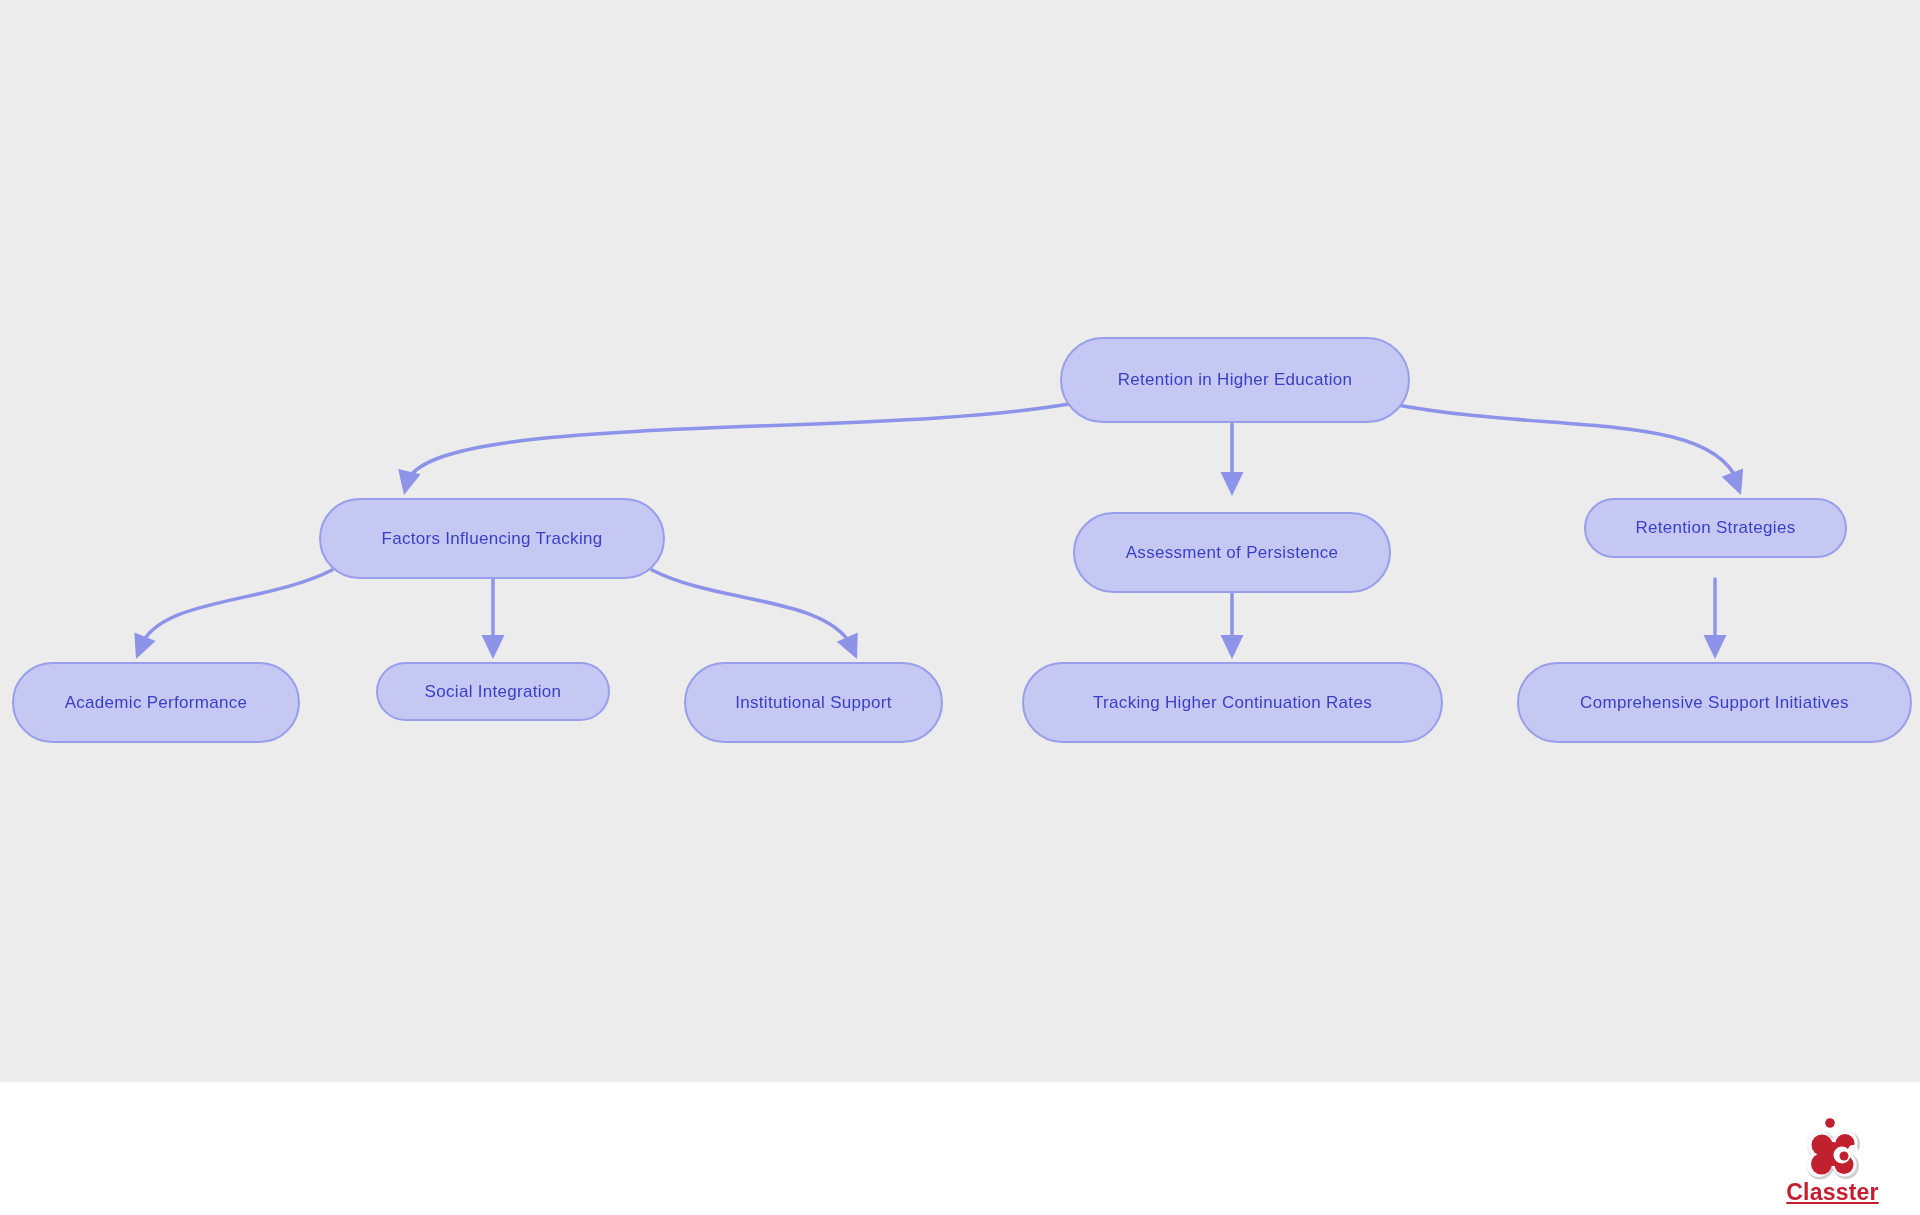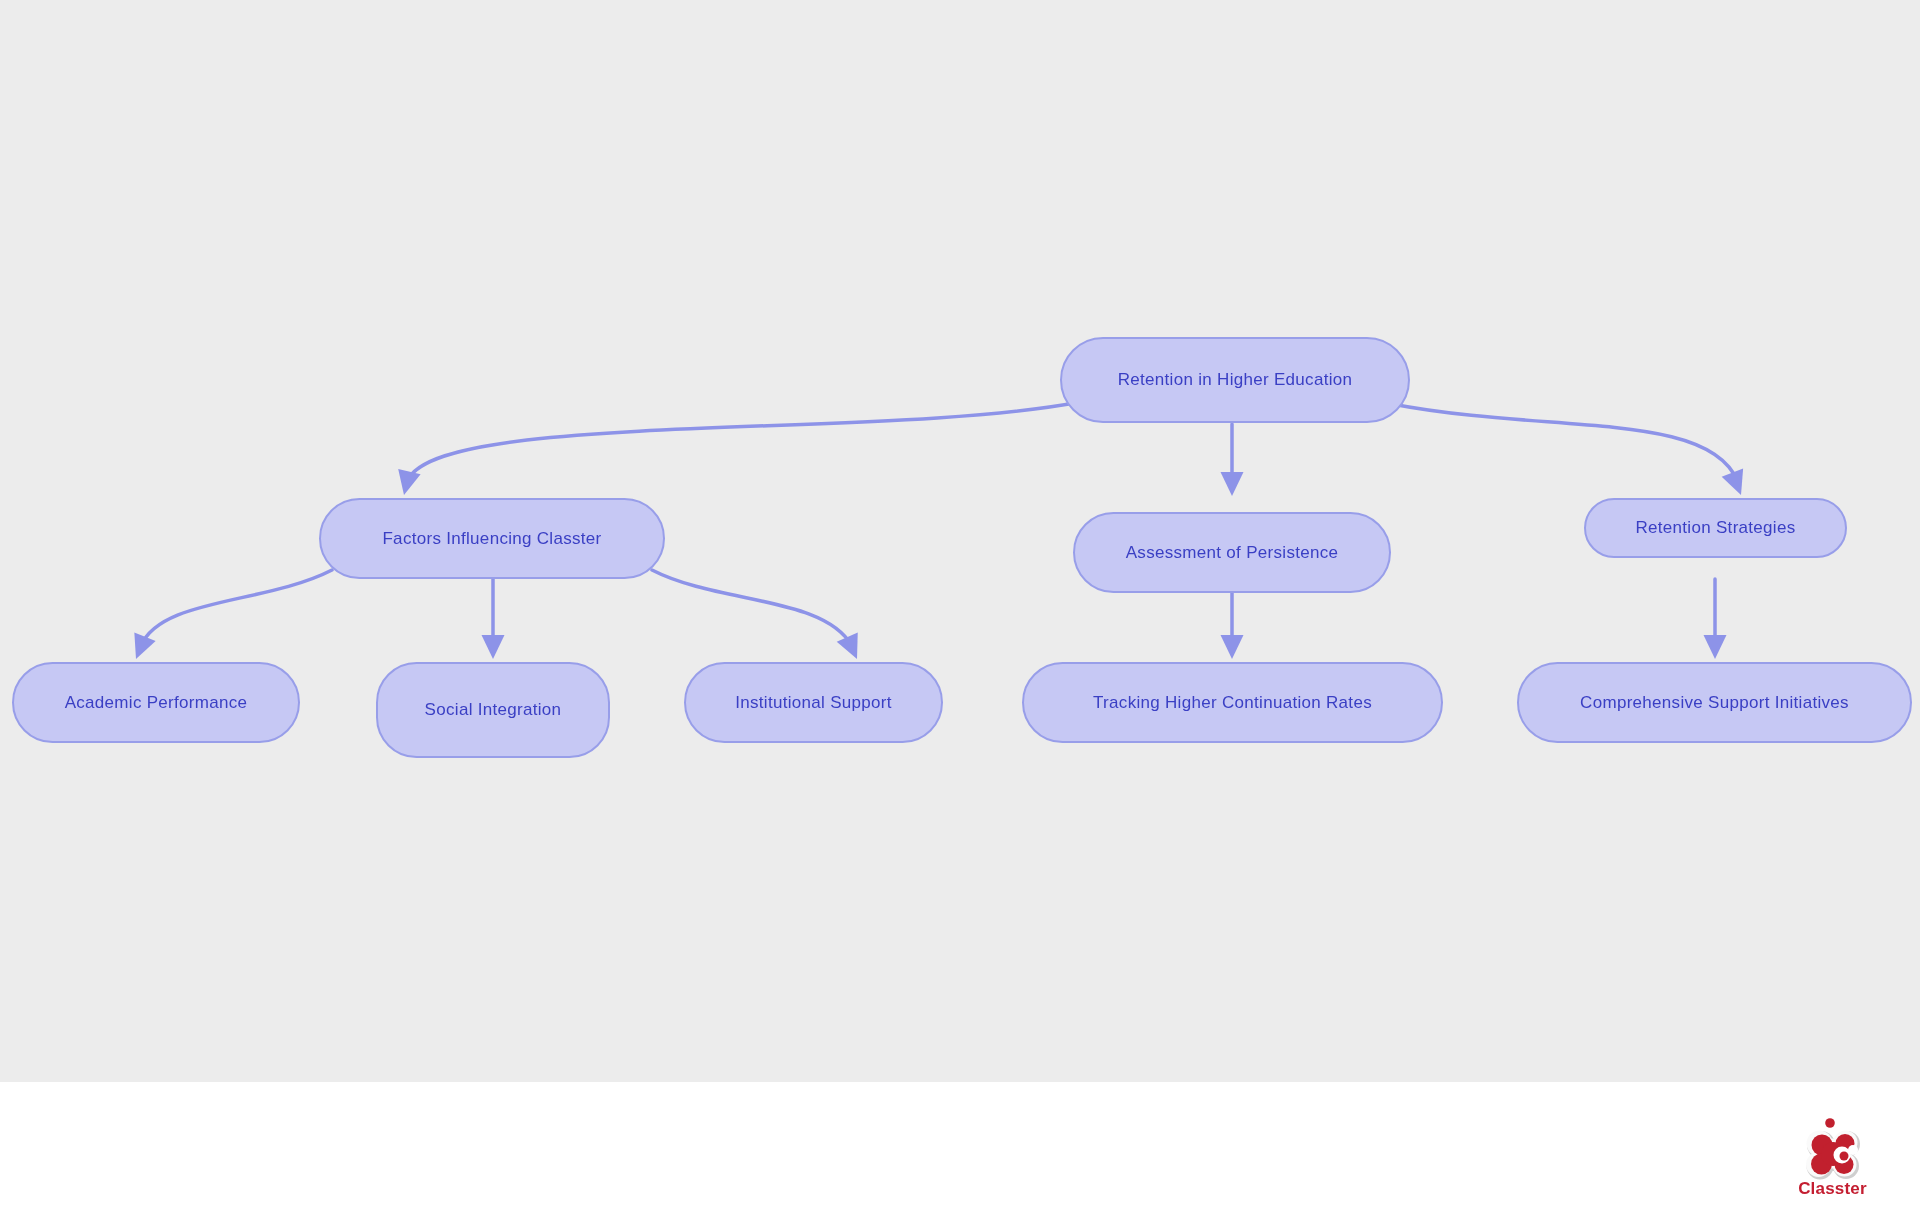--- a/index.html
+++ b/index.html
@@ -57,24 +57,25 @@
     top: 1105px;
     width: 85px;
     height: 80px;
   }
   .brand-name {
     position: absolute;
     left: 1785px;
     top: 1179px;
     width: 95px;
     text-align: center;
-    font-size: 17px;
+    font-size: 23px;
     font-weight: bold;
     letter-spacing: 0.2px;
     color: var(--brand, #C41E31);
+    text-decoration: underline;
   }
 </style>
 </head>
 <body>
 
 <div class="stage">
 
   <div class="footer-band"></div>
 
   <svg id="edge-layer" viewBox="0 0 1920 1215" xmlns="http://www.w3.org/2000/svg">
@@ -91,25 +92,25 @@
       <path class="edge" d="M 652 570 C 718 604, 824 596, 852 646"></path>
       <polygon class="head" points="857,659 836.7325478032909,641.7523804119493 857.7440933290708,632.3974376212058"></polygon>
       <path class="edge" d="M 1232 579 L 1232 642"></path>
       <polygon class="head" points="1232,659 1220.5,635 1243.5,635"></polygon>
       <path class="edge" d="M 1715 579 L 1715 642"></path>
       <polygon class="head" points="1715,659 1703.5,635 1726.5,635"></polygon>
     </svg>
 
   <div id="node-layer">
       <div class="node" style="left: 1060px; top: 337px; width: 350px; height: 86px; border-radius: 43px;">Retention in Higher Education</div>
-      <div class="node" style="left: 319px; top: 498px; width: 346px; height: 81px; border-radius: 40.5px;">Factors Influencing Classter</div>
+      <div class="node" style="left: 319px; top: 498px; width: 346px; height: 81px; border-radius: 40.5px;">Factors Influencing Tracking</div>
       <div class="node" style="left: 1073px; top: 512px; width: 318px; height: 81px; border-radius: 40.5px;">Assessment of Persistence</div>
       <div class="node" style="left: 1584px; top: 498px; width: 263px; height: 60px; border-radius: 40.5px;">Retention Strategies</div>
       <div class="node" style="left: 12px; top: 662px; width: 288px; height: 81px; border-radius: 40.5px;">Academic Performance</div>
-      <div class="node" style="left: 376px; top: 662px; width: 234px; height: 96px; border-radius: 40.5px;">Social Integration</div>
+      <div class="node" style="left: 376px; top: 662px; width: 234px; height: 59px; border-radius: 40.5px;">Social Integration</div>
       <div class="node" style="left: 684px; top: 662px; width: 259px; height: 81px; border-radius: 40.5px;">Institutional Support</div>
       <div class="node" style="left: 1022px; top: 662px; width: 421px; height: 81px; border-radius: 40.5px;">Tracking Higher Continuation Rates</div>
       <div class="node" style="left: 1517px; top: 662px; width: 395px; height: 81px; border-radius: 40.5px;">Comprehensive Support Initiatives</div>
     </div>
 
   <svg class="brand-logo" viewBox="0 0 85 80" xmlns="http://www.w3.org/2000/svg">
 
     <g class="logo-shadow">
       <circle cx="31" cy="40" r="14" fill="#CFCFCF"></circle>
       <circle cx="57" cy="39" r="13" fill="#CFCFCF"></circle>

